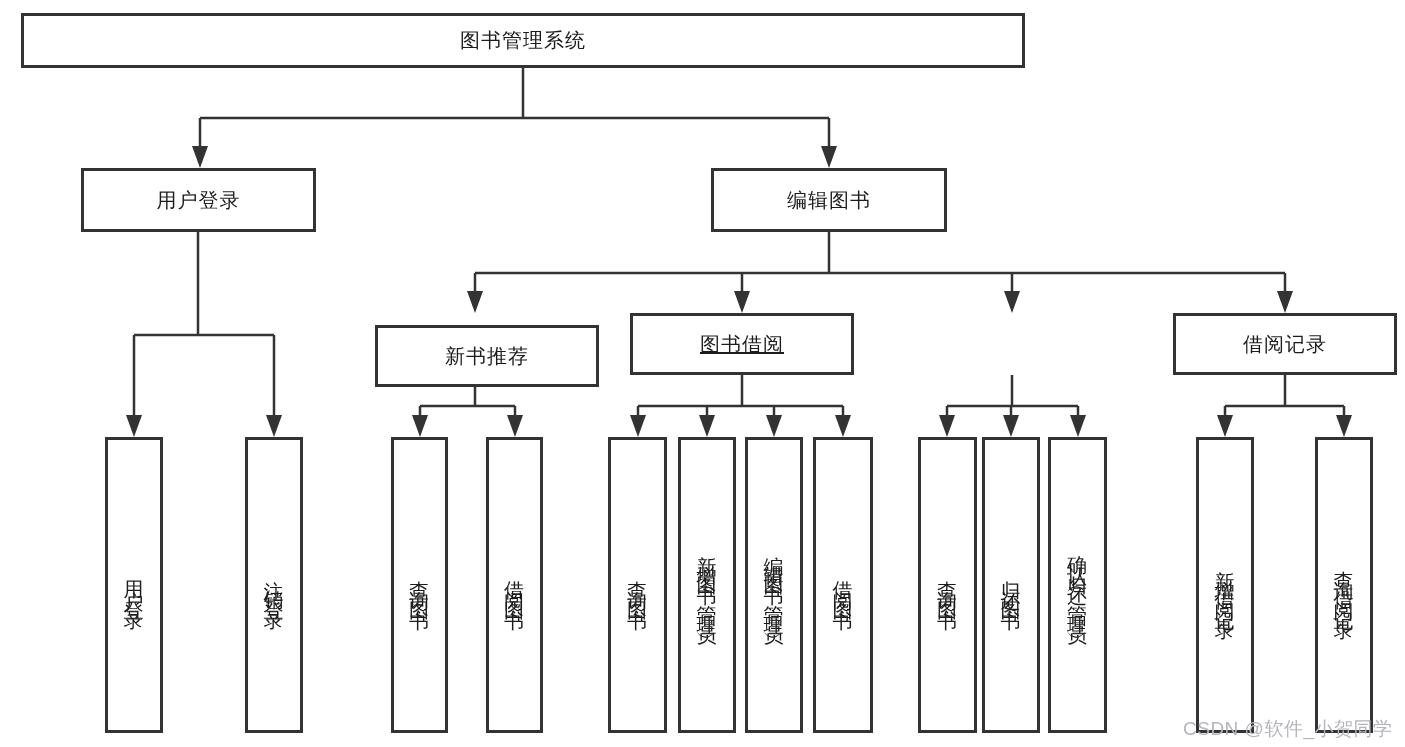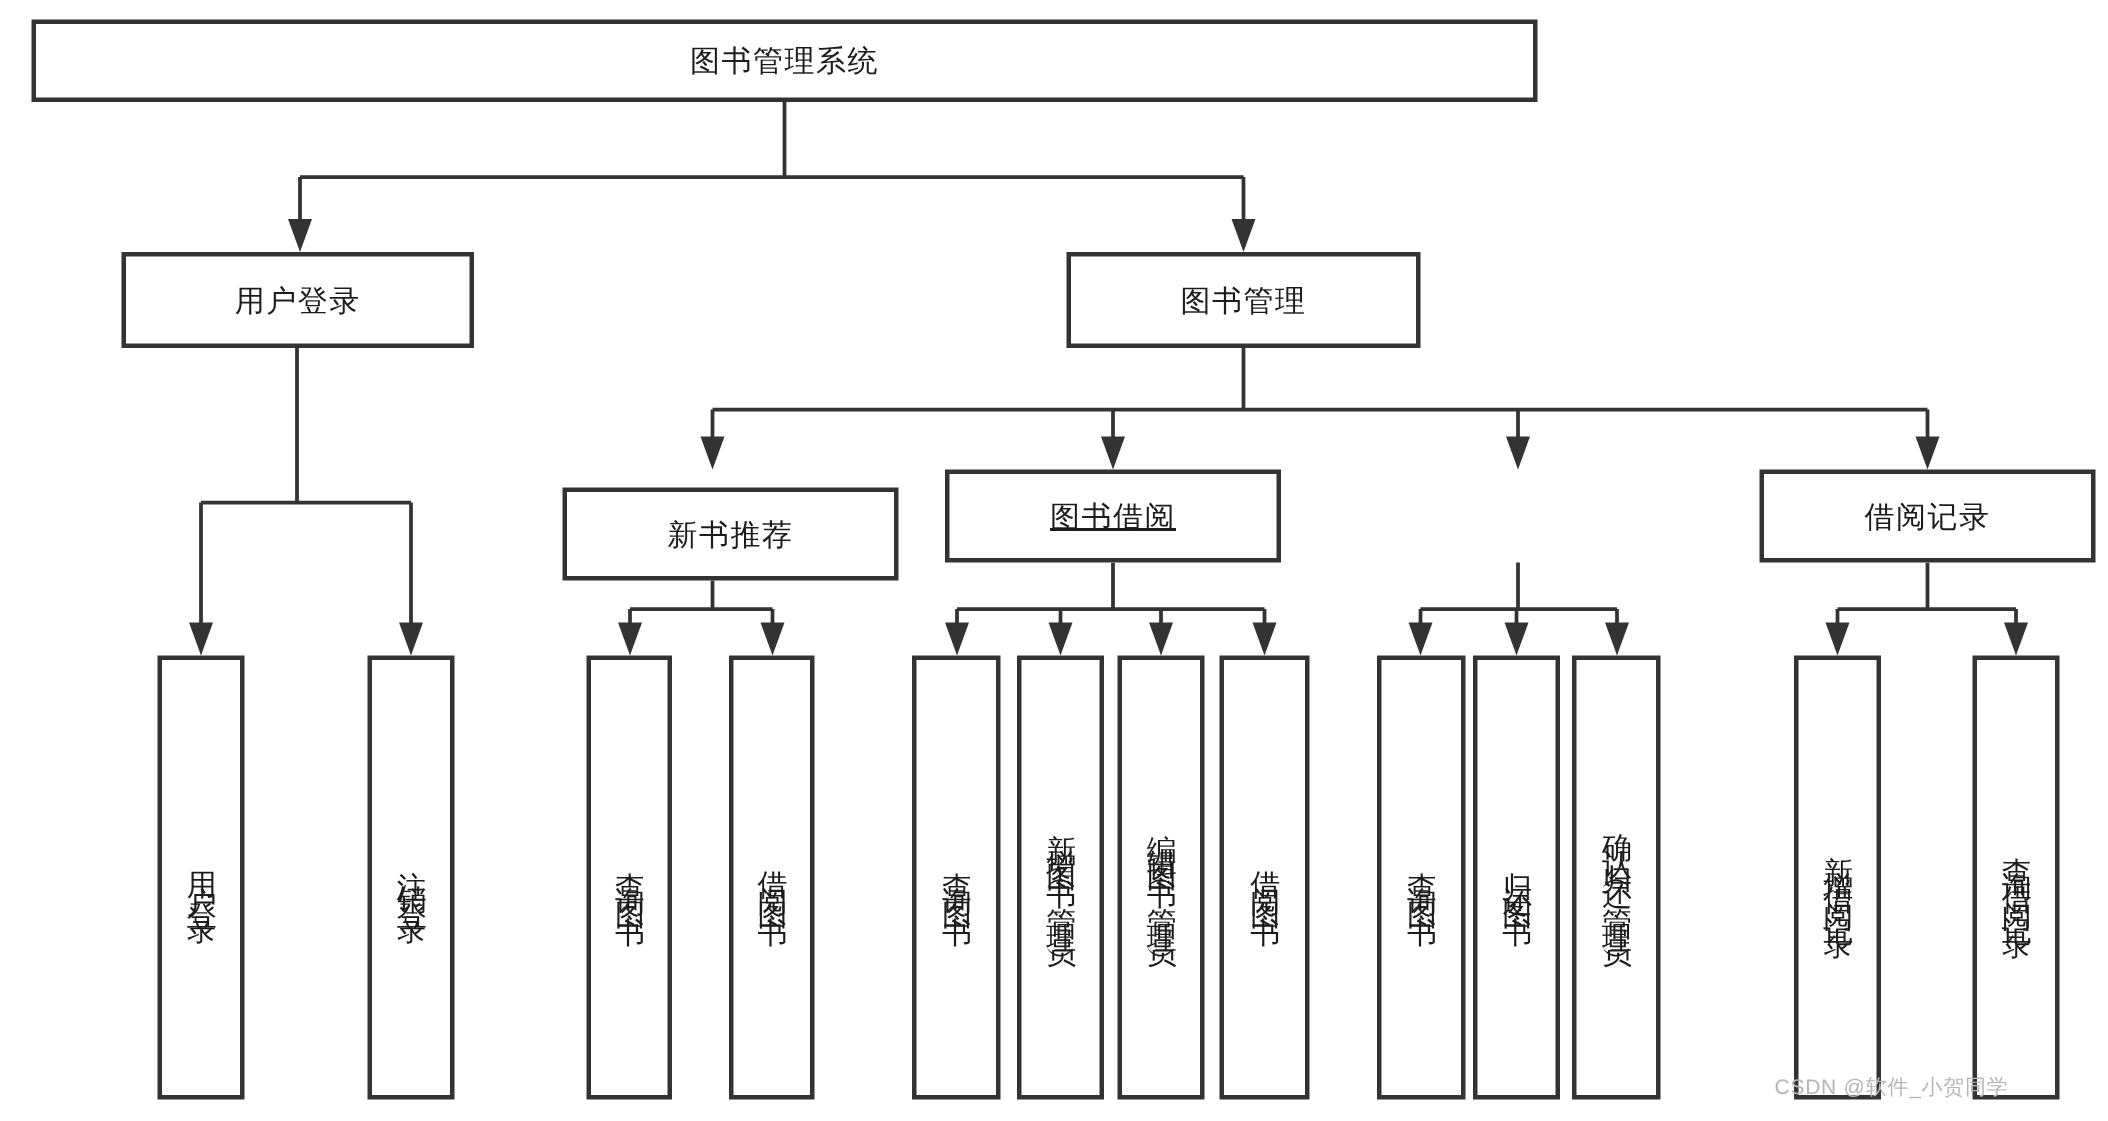--- a/index.html
+++ b/index.html
@@ -41,21 +41,21 @@
     letter-spacing:10px;
     line-height:1;
   }
   .root{left:21px;top:13px;width:1004px;height:55px;}
   .lvl2{top:168px;height:64px;}
   .lvl3{top:313px;height:62px;width:224px;}
   #watermark{
     position:absolute;
     left:1183px;top:716px;
     z-index:3;
-    font-size:14px;
+    font-size:19px;
     color:var(--wm);
     letter-spacing:0.5px;
     white-space:nowrap;
   }
 </style>
 </head>
 <body>
 
 <div id="stage">
 
@@ -96,21 +96,21 @@
   </svg>
 
   <div class="node root">
     <span class="h-label">图书管理系统</span>
   </div>
 
   <div class="node lvl2" style="left:81px;width:235px;">
     <span class="h-label">用户登录</span>
   </div>
   <div class="node lvl2" style="left:711px;width:236px;">
-    <span class="h-label">图书管理</span>
+    <span class="h-label">编辑图书</span>
   </div>
 
   <div class="node lvl3" style="left:375px;margin-top:12px;">
     <span class="h-label">新书推荐</span>
   </div>
   <div class="node lvl3" style="left:630px;text-decoration:underline;">
     <span class="h-label">图书借阅</span>
   </div>
   <div class="node lvl3" style="left:1173px;align-items:center;">
     <span class="h-label">借阅记录</span>

